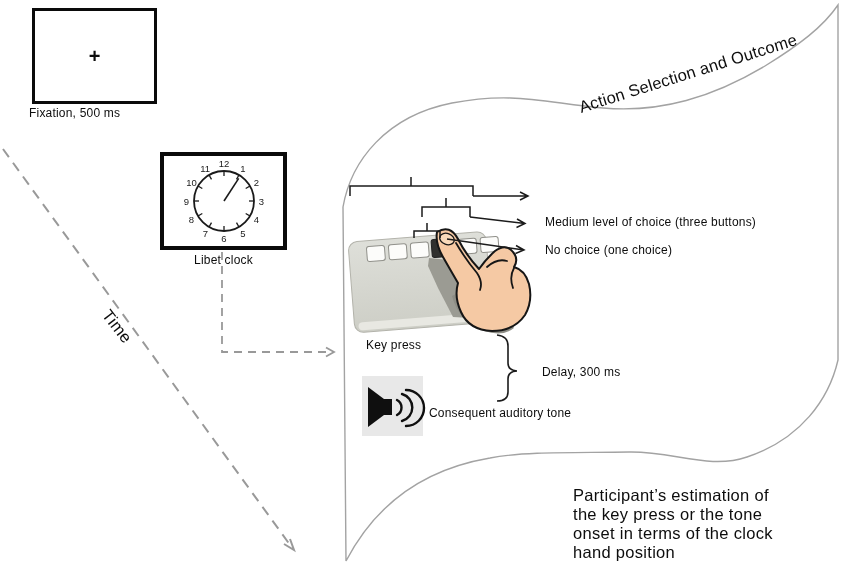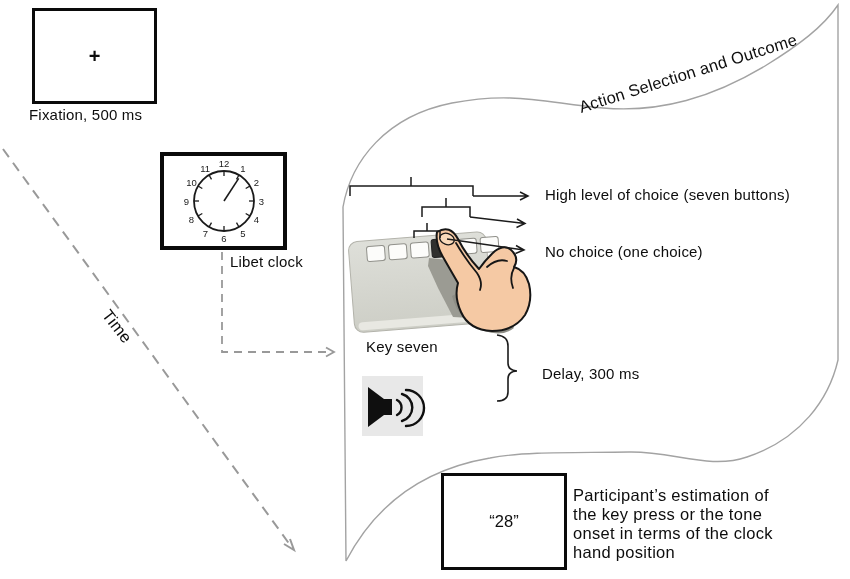--- a/index.html
+++ b/index.html
@@ -1,26 +1,26 @@
 <!DOCTYPE html>
 <html><head>
 <meta charset="utf-8">
 <style>
   html,body{margin:0;padding:0;background:#fff;}
   #canvas{position:relative;width:850px;height:579px;background:#fff;overflow:hidden;
           font-family:"Liberation Sans", sans-serif;color:#0d0d0d;}
   #underlay{position:absolute;left:0;top:0;z-index:1;}
-  .lbl{position:absolute;z-index:3;font-size:15px;letter-spacing:.2px;white-space:nowrap;color:#0d0d0d;}
+  .lbl{position:absolute;z-index:3;font-size:12px;letter-spacing:.2px;white-space:nowrap;color:#0d0d0d;}
   .box{position:absolute;z-index:2;background:#fff;border:3.5px solid #0a0a0a;
        box-sizing:border-box;display:flex;align-items:center;justify-content:center;}
   #fixation-box{left:32px;top:8px;width:125px;height:96px;}
   #fixation-cross{font-size:20px;font-weight:600;}
   #fixation-label{left:29px;top:106px;}
   #libet-box{left:160px;top:152px;width:127px;height:98px;border-width:4px;}
-  #libet-label{left:176px;top:253px;width:127px;text-align:right;}
+  #libet-label{left:160px;top:253px;width:127px;text-align:center;}
   #time-label{left:82px;top:317px;width:70px;text-align:center;font-size:16.5px;
               transform:rotate(52deg);transform-origin:center;}
   #action-title{left:556px;top:64px;width:264px;text-align:center;font-size:16.5px;
                 transform:rotate(-17.5deg);transform-origin:center;}
   #choice-high{left:545px;top:186px;}
   #choice-medium{left:545px;top:215px;}
   #choice-none{left:545px;top:243px;}
   #keypress-label{left:366px;top:338px;}
   #delay-label{left:542px;top:365px;}
   #tone-label{left:429px;top:406px;}
@@ -132,27 +132,25 @@
         <line x1="47.5" y1="23.3" x2="45.0" y2="19.0" stroke="#1a1a1a" stroke-width="1.3"></line>
         <text x="41.2" y="12.5" text-anchor="middle" dominant-baseline="central">11</text>
       </svg>
   </div>
   <div class="lbl" id="libet-label">Libet clock</div>
 
   <div class="lbl" id="time-label">Time</div>
 
   <div class="lbl" id="action-title">Action Selection and Outcome</div>
 
-  <div class="lbl" id="choice-high">High level of choice (seven buttons)</div>
+  <div class="lbl" id="choice-medium">Medium level of choice (three buttons)</div>
   <div class="lbl" id="choice-none">No choice (one choice)</div>
 
-  <div class="lbl" id="keypress-label">Key seven</div>
+  <div class="lbl" id="keypress-label">Key press</div>
   <div class="lbl" id="delay-label">Delay, 300 ms</div>
+  <div class="lbl" id="tone-label">Consequent auditory tone</div>
 
-  <div class="box" id="est-box">
-    <span>“28”</span>
-  </div>
   <div class="lbl" id="est-label">Participant’s estimation of
 the key press or the tone
 onset in terms of the clock
 hand position</div>
 
 </div>
 
 </body></html>

